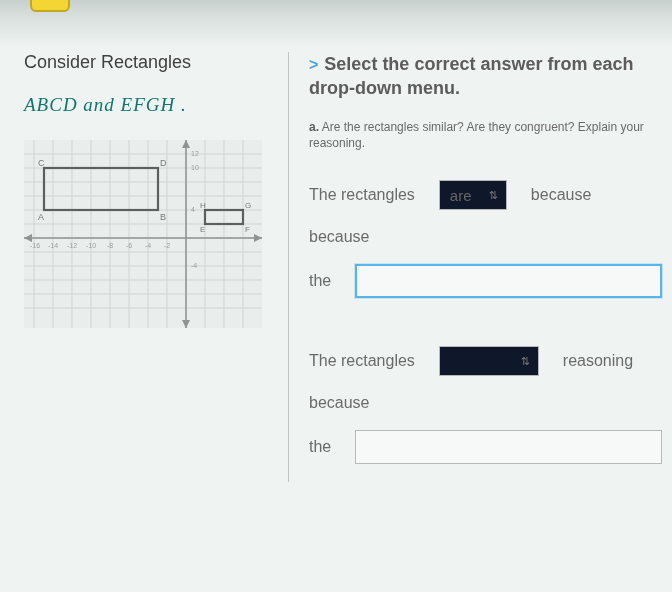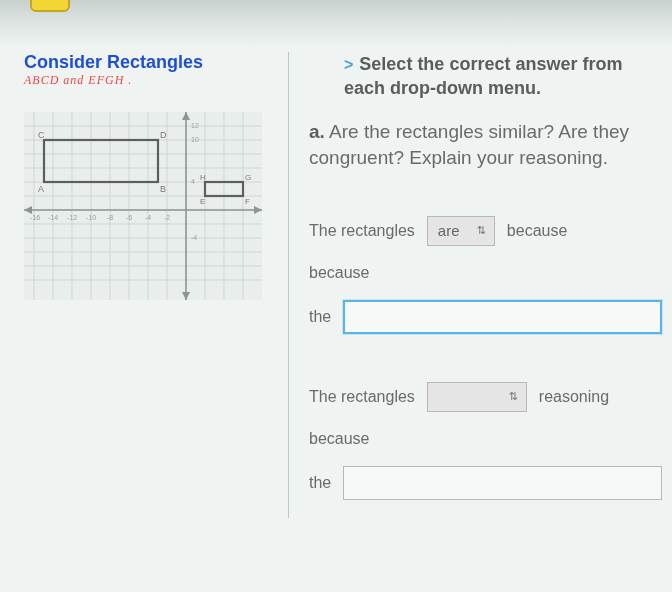--- a/index.html
+++ b/index.html
@@ -31,74 +31,73 @@
       width: 264px;
       flex-shrink: 0;
     }
     .right-col {
       flex: 1;
       border-left: 1px solid #c0c6c4;
       padding-left: 20px;
     }
     .consider {
       font-size: 18px;
-      font-weight: 700;
-      color: #1d4ed8;
-      margin-bottom: 0;
+      font-weight: 400;
+      color: #404040;
+      margin-bottom: 21px;
     }
     .rect-names {
-      font-size: 12px;
-      color: #ef4444;
+      font-size: 19px;
+      color: #0f766e;
       letter-spacing: 1px;
       font-family: "Times New Roman", serif;
       font-style: italic;
     }
     .graph-wrap {
       margin-top: 24px;
       width: 238px;
       height: 188px;
       position: relative;
     }
     .graph-wrap svg { display: block; }
     .instruct-row {
       color: #5c5c5c;
       font-size: 18px;
       font-weight: 700;
       line-height: 1.35;
       margin-bottom: 18px;
-      margin-left: 35px;
     }
     .chevron {
       color: #4aa0d8;
       font-weight: 900;
       margin-right: 6px;
       font-size: 16px;
     }
     .qpart {
-      font-size: 19px;
+      font-size: 12px;
       color: #6a6a6a;
       line-height: 1.4;
-      margin-bottom: 44px;
+      margin-bottom: 28px;
     }
     .qpart b { color: #5c5c5c; }
     .line {
       display: flex;
       align-items: center;
-      gap: 12px;
+      gap: 24px;
       font-size: 16px;
       color: #6a6a6a;
       margin-bottom: 18px;
       flex-wrap: wrap;
     }
     .dd {
       display: inline-flex;
       align-items: center;
       justify-content: space-between;
       border: 1px solid #b7b9b8;
-      background: #e5e5e5;
+      background: #0f172a;
       height: 30px;
       padding: 0 8px 0 10px;
       font-size: 15px;
       color: #666;
       cursor: pointer;
       min-width: 68px;
     }
     .dd.wider { min-width: 100px; }
     .dd .caret {
       margin-left: 8px;

